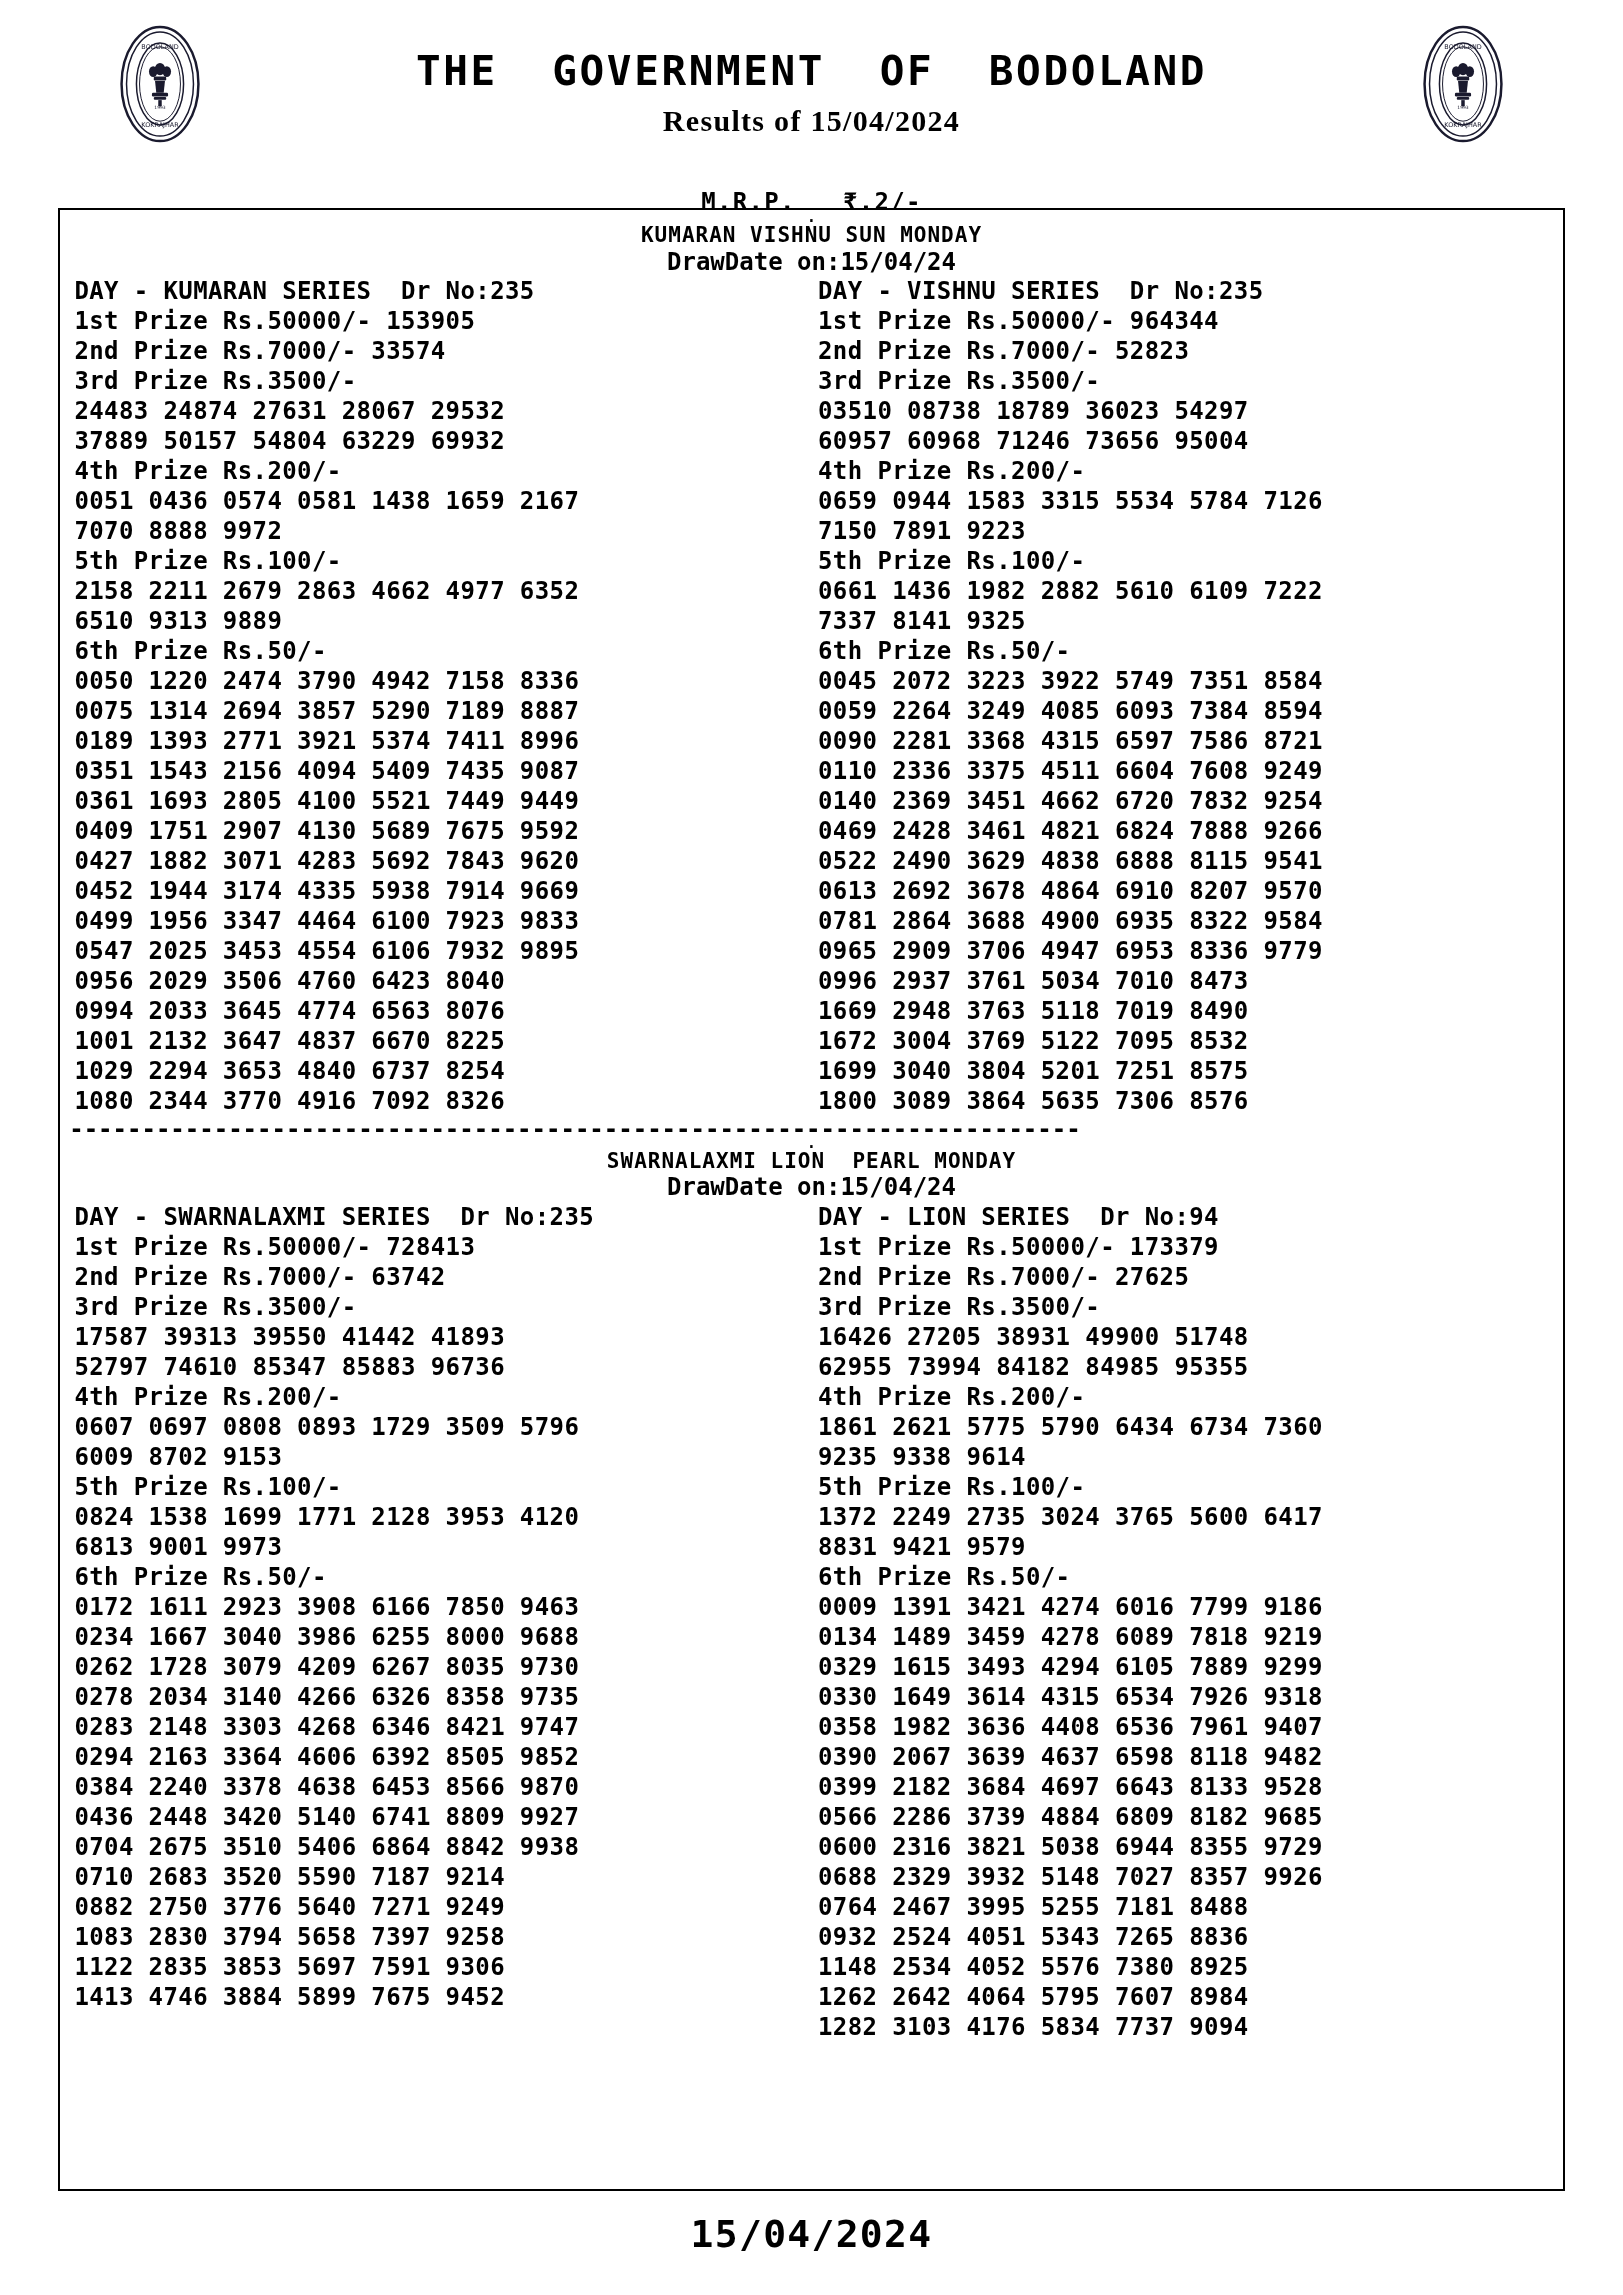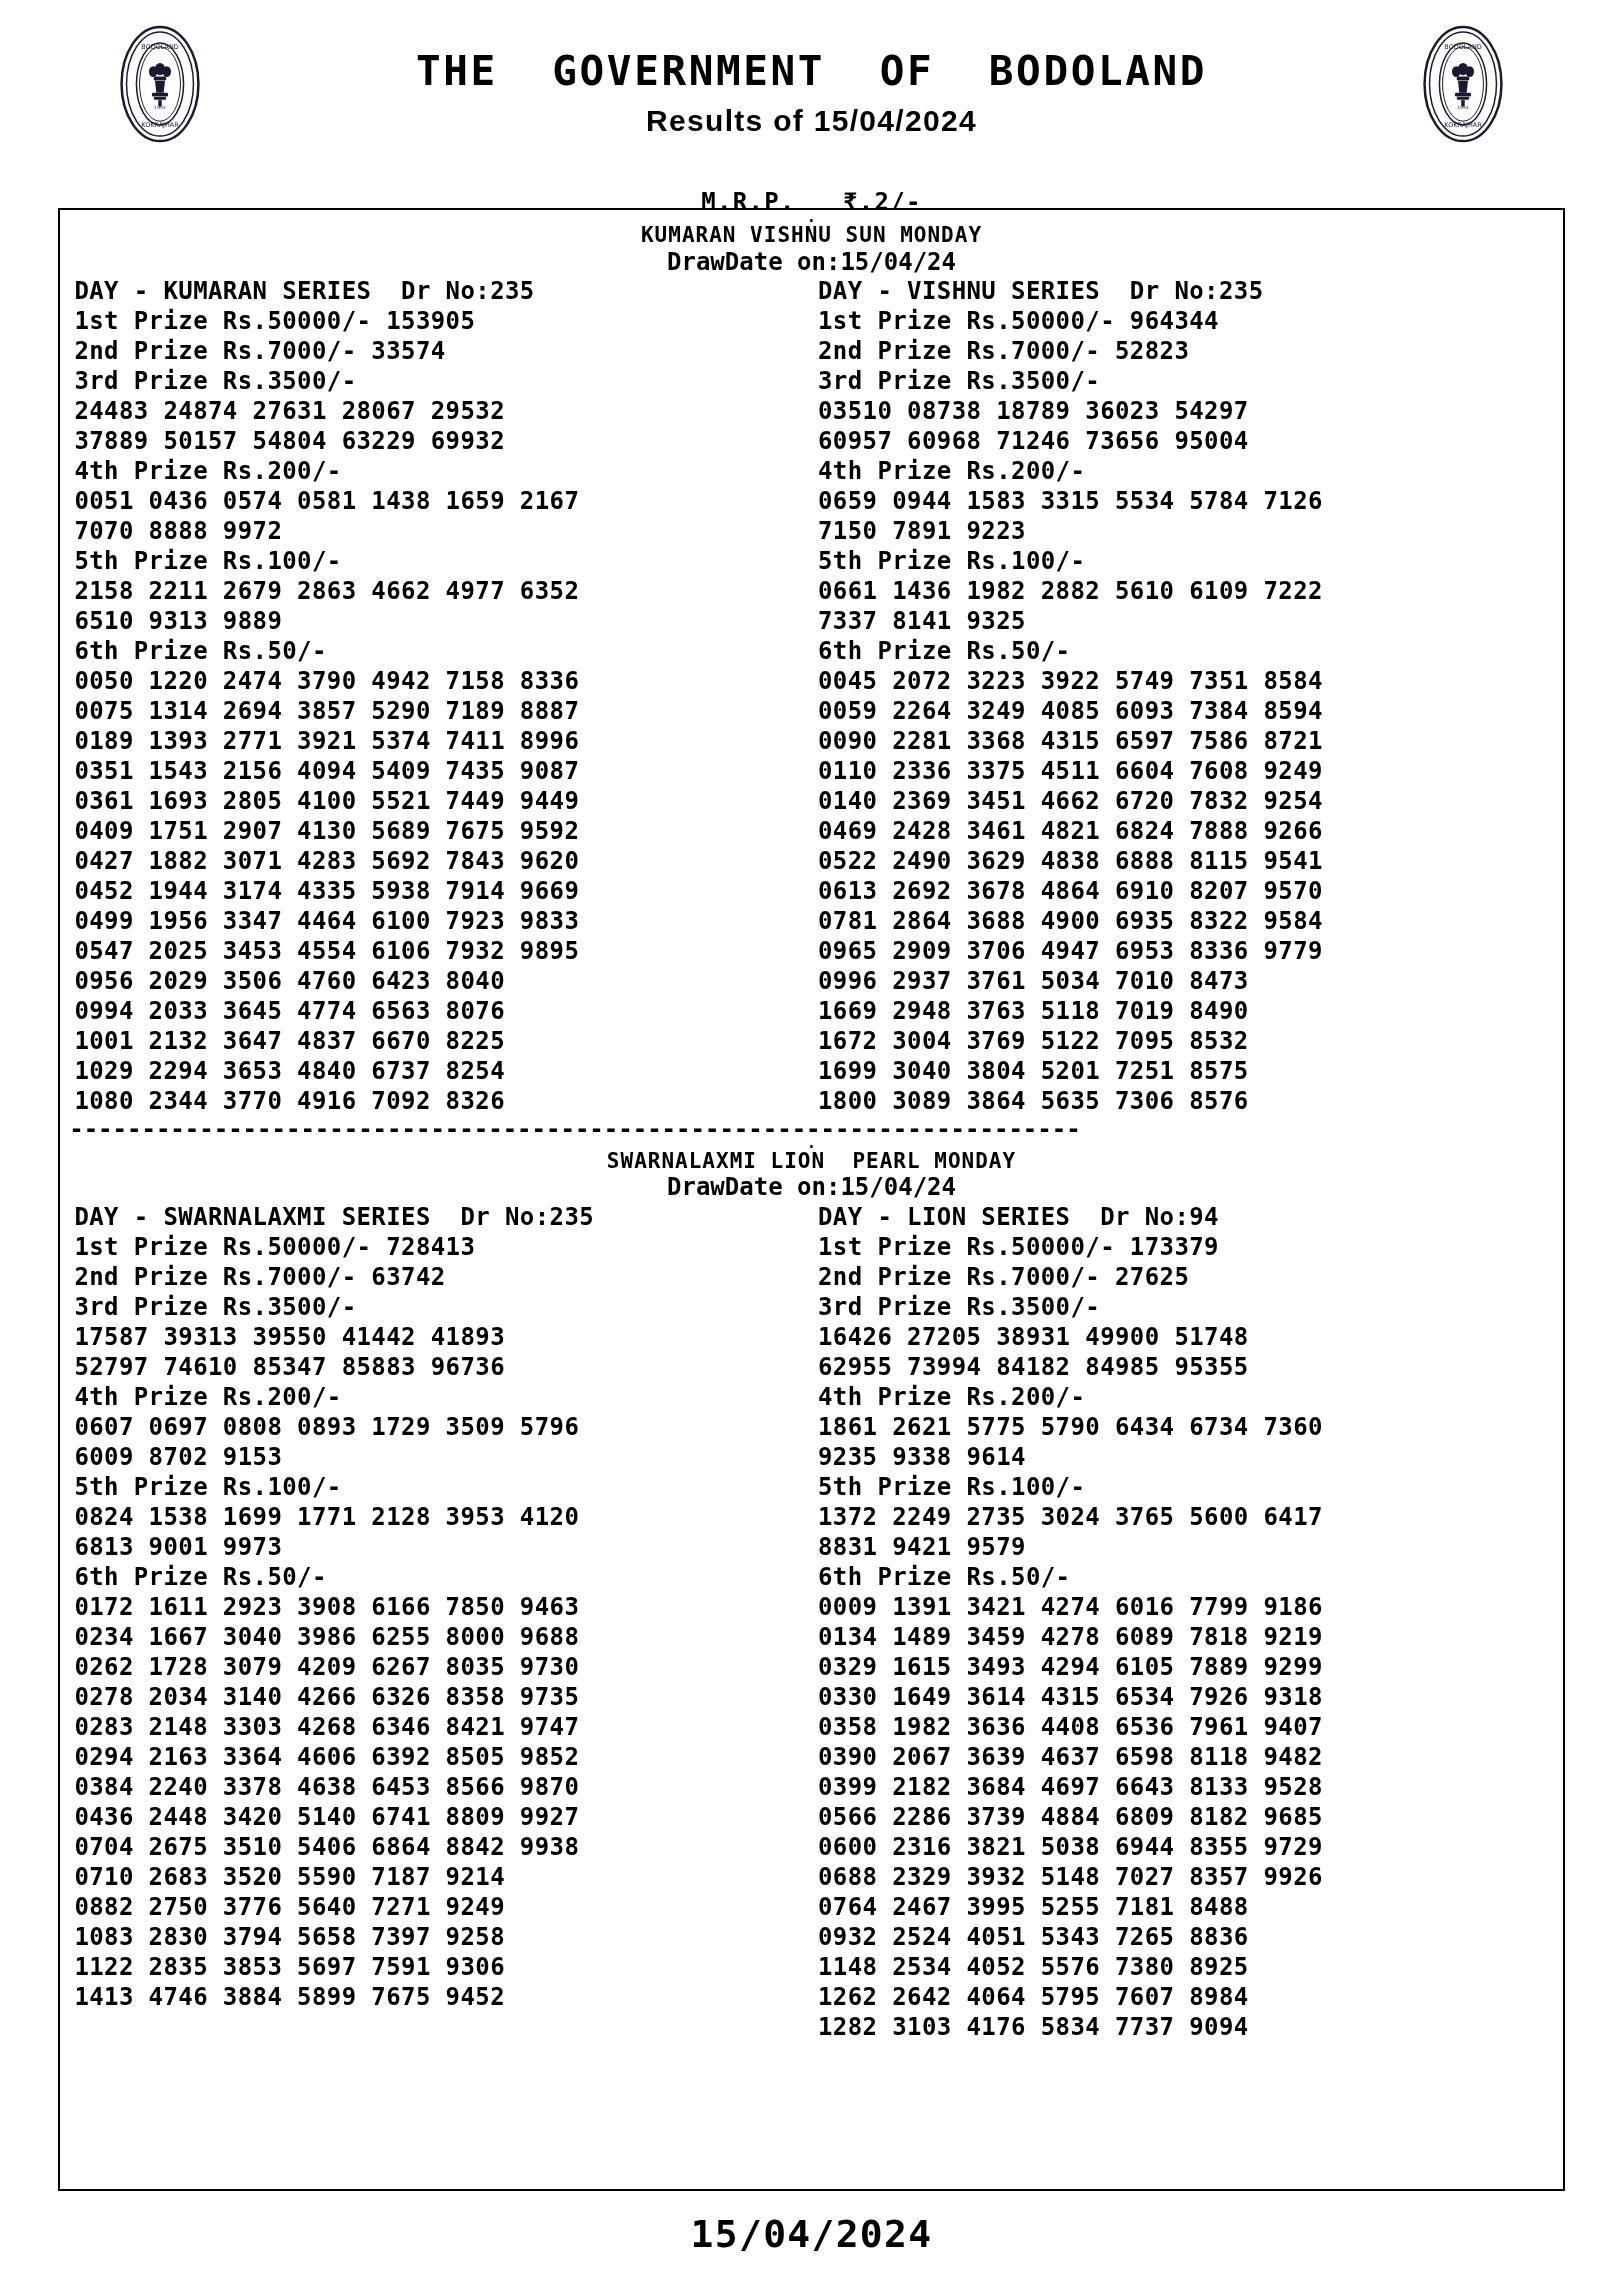--- a/index.html
+++ b/index.html
@@ -38,21 +38,21 @@
   }
   .gov-title {
     font-family: "DejaVu Sans Mono", monospace;
     font-weight: bold;
     font-size: 41px;
     letter-spacing: 2.6px;
     line-height: 1.1;
     white-space: pre;
   }
   .results-line {
-    font-family: Liberation Sans, sans-serif;
+    font-family: Liberation Serif, serif;
     font-weight: bold;
     font-size: 30px;
     letter-spacing: 1.3px;
     line-height: 1.25;
     margin-top: 7.9px;
     white-space: pre;
   }
   .mrp-line {
     font-family: "DejaVu Sans Mono", monospace;
     font-weight: bold;

